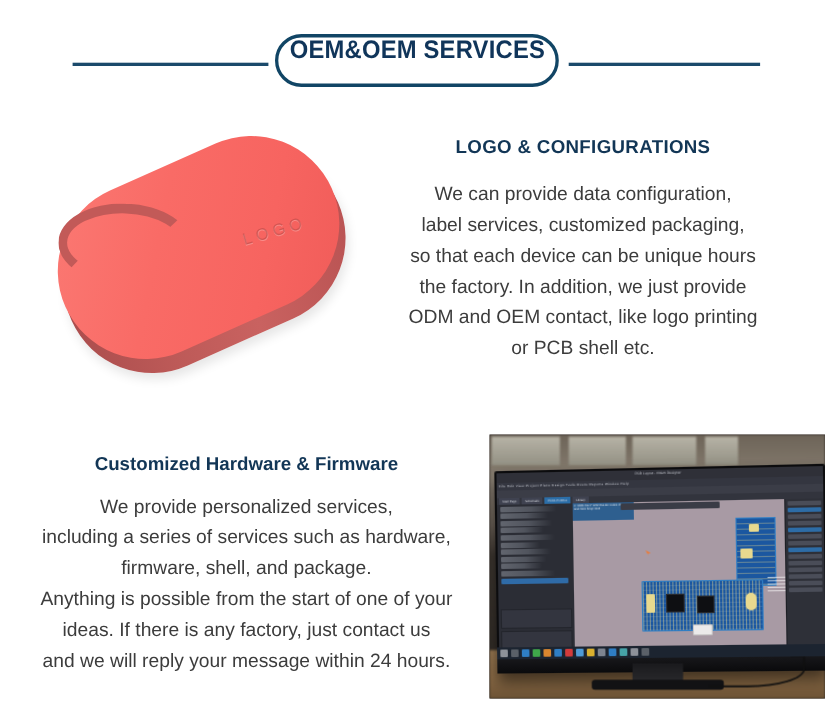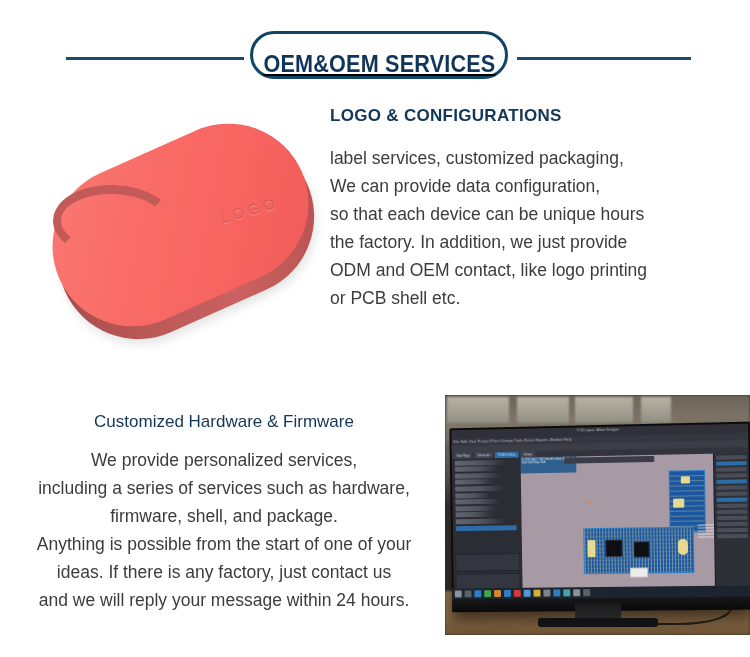--- a/index.html
+++ b/index.html
@@ -33,23 +33,22 @@
   .pill {
     position: absolute;
     left: 250px;
     top: 31px;
     width: 258px;
     height: 48px;
     border: 3px solid #114565;
     border-radius: 26px;
     box-sizing: border-box;
     display: flex;
-    align-items: flex-end;
+    align-items: flex-start;
     justify-content: center;
-    text-decoration: underline;
   }
   .pill-title {
     font-size: 23px;
     font-weight: 700;
     letter-spacing: 0.2px;
     color: #10355a;
     transform: scaleX(0.94);
     white-space: nowrap;
     line-height: 1;
   }
@@ -116,23 +115,23 @@
     font-weight: 400;
     color: rgba(180,70,68,0.55);
     text-shadow: 0 1px 0 rgba(255,255,255,0.25);
     transform: rotate(8deg);
   }
 
   
   .col-right {
     position: absolute;
     left: 330px;
-    top: 2px;
+    top: 20px;
     width: 400px;
-    text-align: left;
+    text-align: center;
   }
   .heading-blue {
     color: #123656;
     font-weight: 700;
     font-size: 17px;
     letter-spacing: 0.3px;
     margin: 0 0 20px 0;
     line-height: 1;
   }
   .body-text {
@@ -152,21 +151,21 @@
   }
   .col-left2 {
     position: absolute;
     left: 8px;
     top: 28px;
     width: 432px;
     text-align: center;
   }
   .heading2 {
     color: #123656;
-    font-weight: 400;
+    font-weight: 700;
     font-size: 17px;
     margin: 0 0 16px 0;
     line-height: 1;
   }
 
   
   .photo {
     position: absolute;
     left: 445px;
     top: 10px;
@@ -475,22 +474,22 @@
       <div class="tag-top">
         <div class="tag-hole"></div>
         <div class="tag-logo">LOGO</div>
       </div>
     </div>
   </div>
 
   <div class="col-right">
     <h2 class="heading-blue">LOGO &amp; CONFIGURATIONS</h2>
     <p class="body-text">
+      <span>We can provide data configuration,</span>
       <span>label services, customized packaging,</span>
-      <span>We can provide data configuration,</span>
       <span>so that each device can be unique hours</span>
       <span>the factory. In addition, we just provide</span>
       <span>ODM and OEM contact, like logo printing</span>
       <span>or PCB shell etc.</span>
     </p>
   </div>
 </div>
 
 <div class="section2">
 

